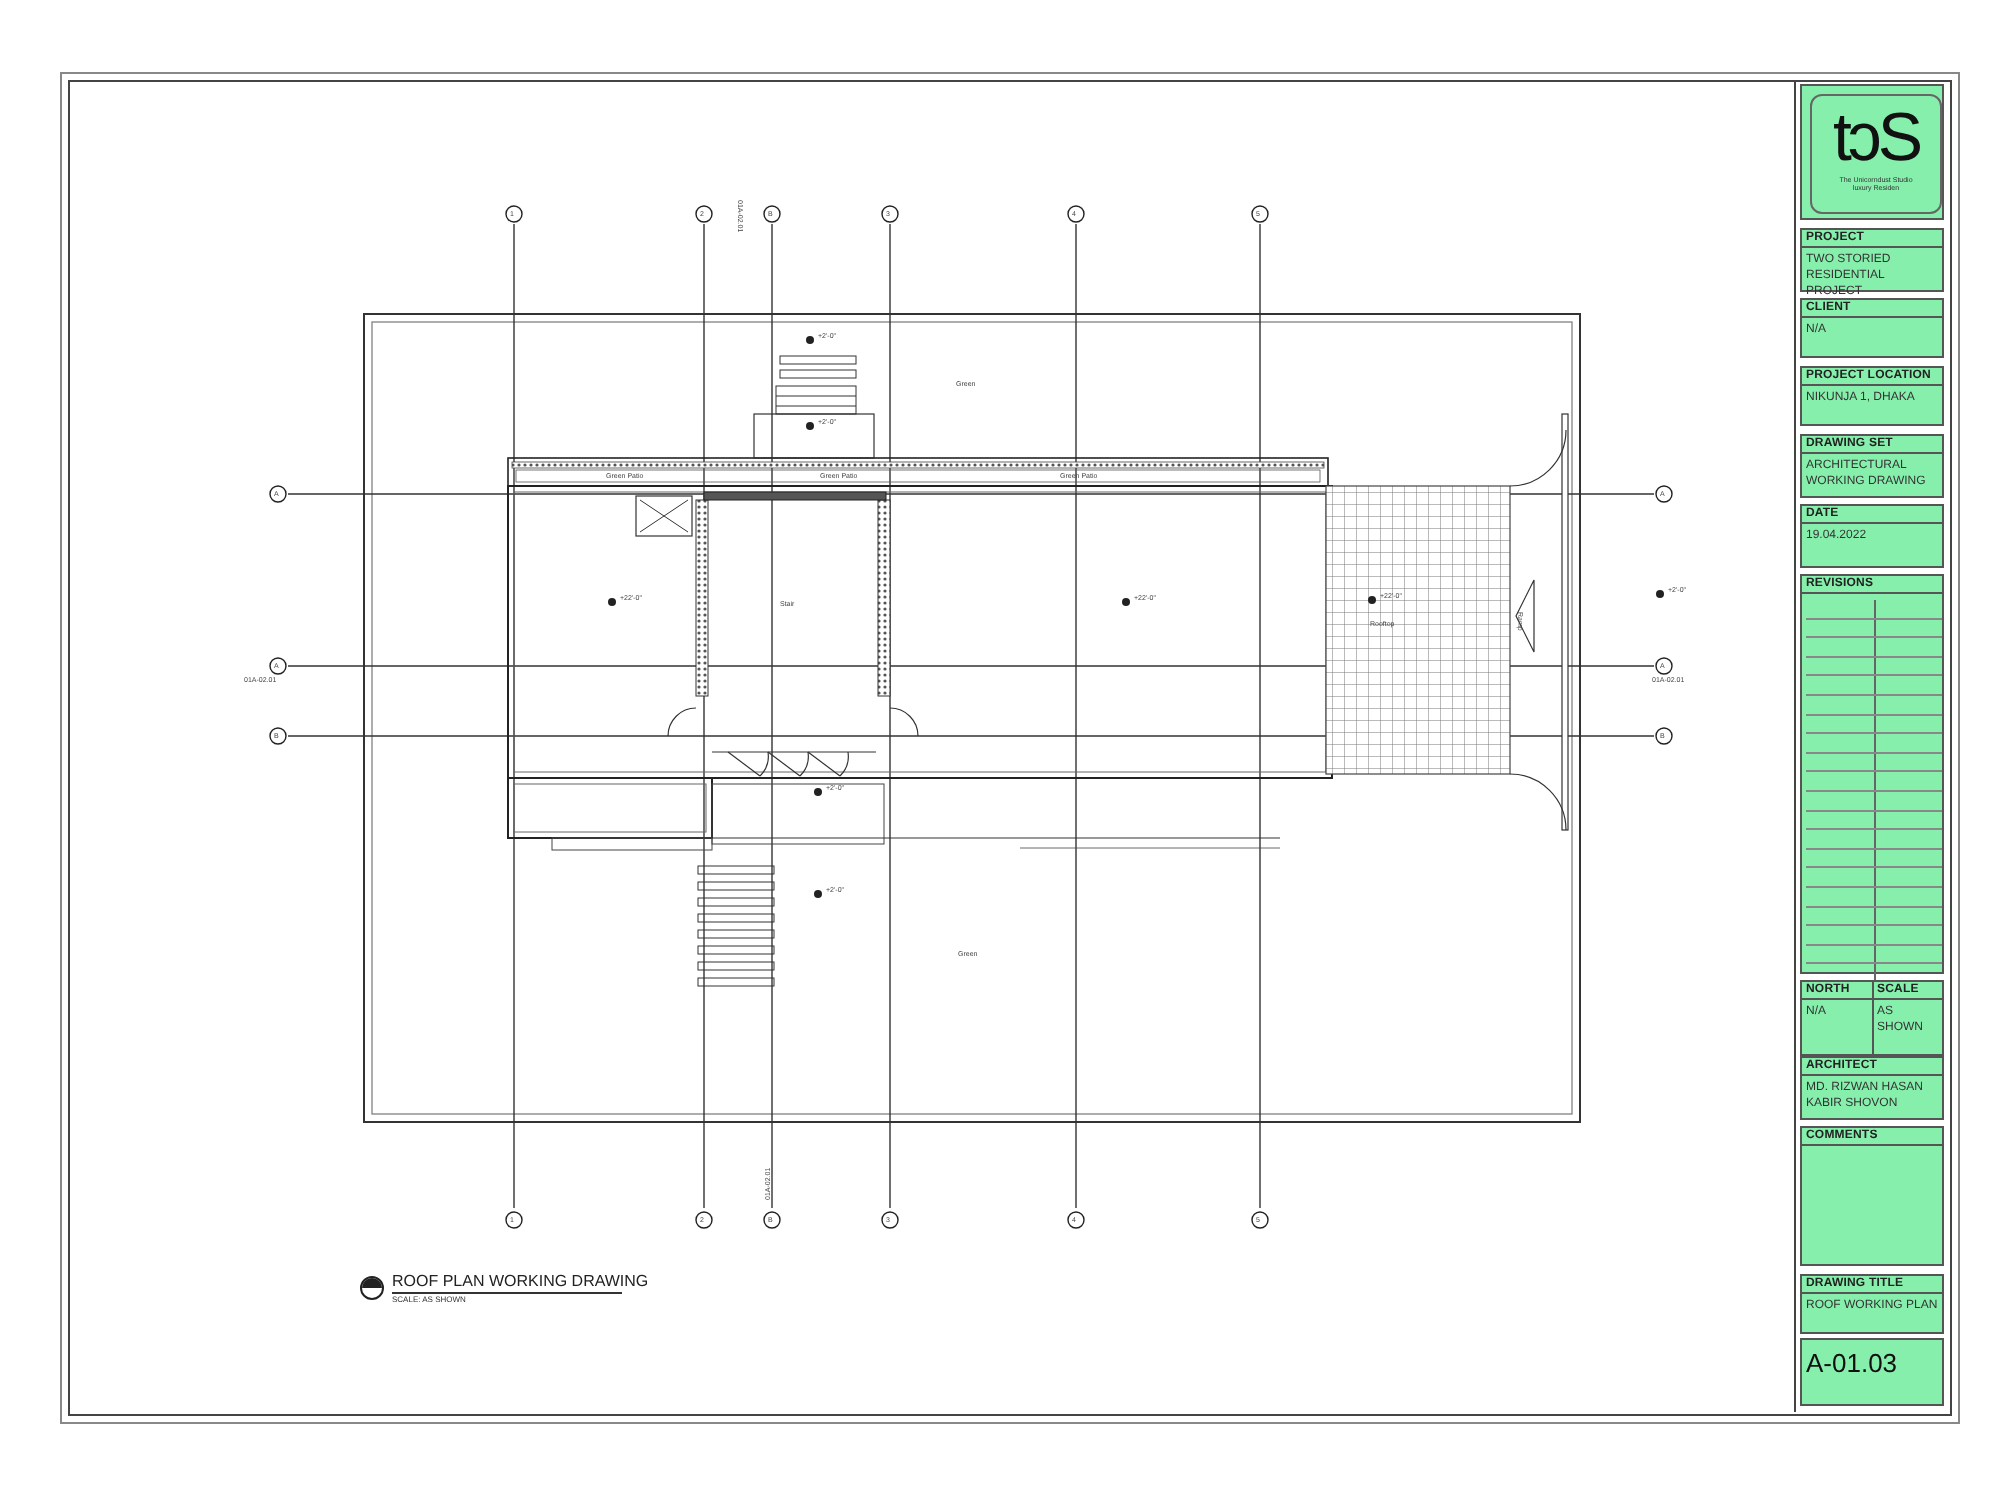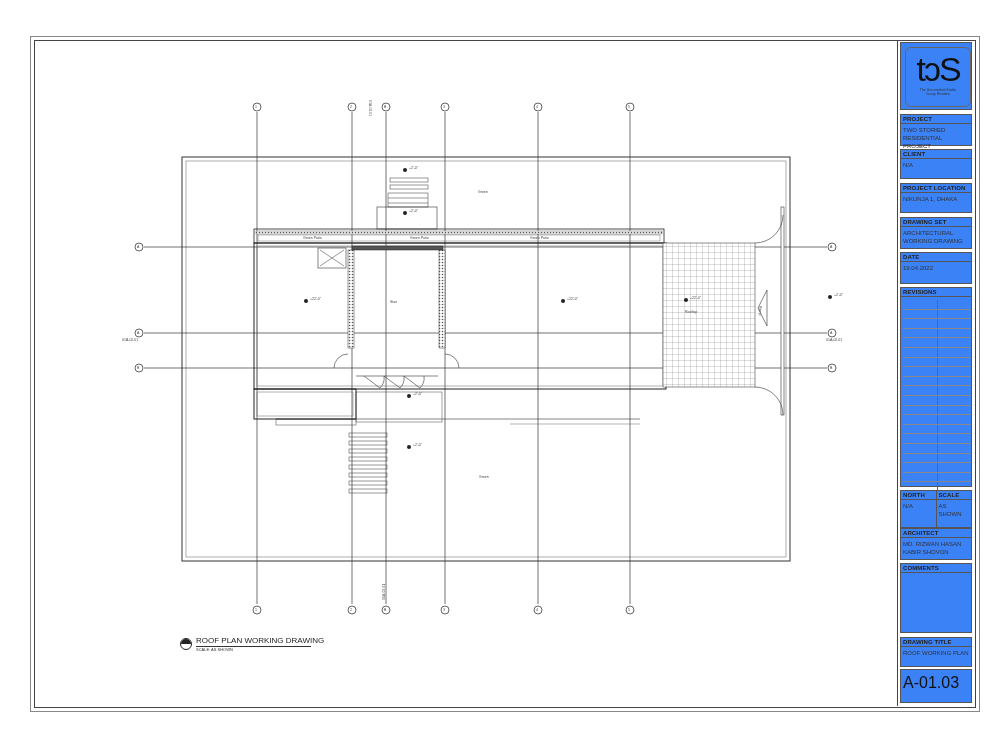--- a/index.html
+++ b/index.html
@@ -4,30 +4,30 @@
 <style>
   html, body { margin:0; padding:0; background:#ffffff; }
   body { width:1000px; height:750px; position:relative; overflow:hidden; font-family:"Liberation Sans", sans-serif; }
   .frame-outer { position:absolute; left:30px; top:36px; width:948px; height:674px; border:1px solid #888; }
   .frame-inner { position:absolute; left:34px; top:40px; width:940px; height:666px; border:1px solid #444; }
   .sheet-area { position:absolute; left:34px; top:40px; width:863px; height:666px; border-right:1px solid #444; }
   svg.plan { position:absolute; left:0; top:0; width:1000px; height:750px; }
 
   
   .tb { position:absolute; left:900px; top:42px; width:74px; }
-  .tb-box { position:absolute; left:0; width:72px; border:1px solid #555; background:#3b82f6; box-sizing:border-box; }
+  .tb-box { position:absolute; left:0; width:72px; border:1px solid #555; background:#86efac; box-sizing:border-box; }
   .tb-head { font-size:6px; font-weight:bold; color:#222; padding:1px 2px; border-bottom:1px solid #555; letter-spacing:0.1px; }
   .tb-val { font-size:6px; color:#333; padding:2px 2px; line-height:8px; }
   .logo { position:absolute; left:4px; top:4px; width:64px; height:58px; border:1px solid #666; border-radius:6px; text-align:center; }
   .logo-mark { font-size:34px; line-height:38px; color:#111; margin-top:2px; letter-spacing:-2px; }
   .logo-sub { font-size:3.5px; color:#333; line-height:4px; }
   .rev-grid { position:absolute; left:2px; top:12px; width:68px; }
   .rev-row { height:8.6px; border-bottom:1px solid #888; display:flex; }
   .rev-row .c1 { width:34px; border-right:1px solid #666; }
-  .sheet-no { font-size:16px; color:#111; padding:4px 2px; }
+  .sheet-no { font-size:13px; color:#111; padding:4px 2px; }
   .split { display:flex; }
   .split > div { flex:1; }
   .split > div + div { border-left:1px solid #555; }
 
   .drawing-title { position:absolute; left:180px; top:636px; }
   .drawing-title .t1 { position:absolute; left:16px; top:0; font-size:8px; color:#222; white-space:nowrap; border-bottom:1px solid #333; padding-bottom:1px; width:115px; }
   .drawing-title .t2 { position:absolute; left:16px; top:11px; font-size:4px; color:#333; white-space:nowrap; }
   .drawing-title .sym { position:absolute; left:0; top:2px; width:10px; height:10px; border-radius:50%; border:1px solid #222; overflow:hidden; }
   .drawing-title .sym::before { content:""; position:absolute; left:0; top:0; width:10px; height:5px; background:#222; }
 

